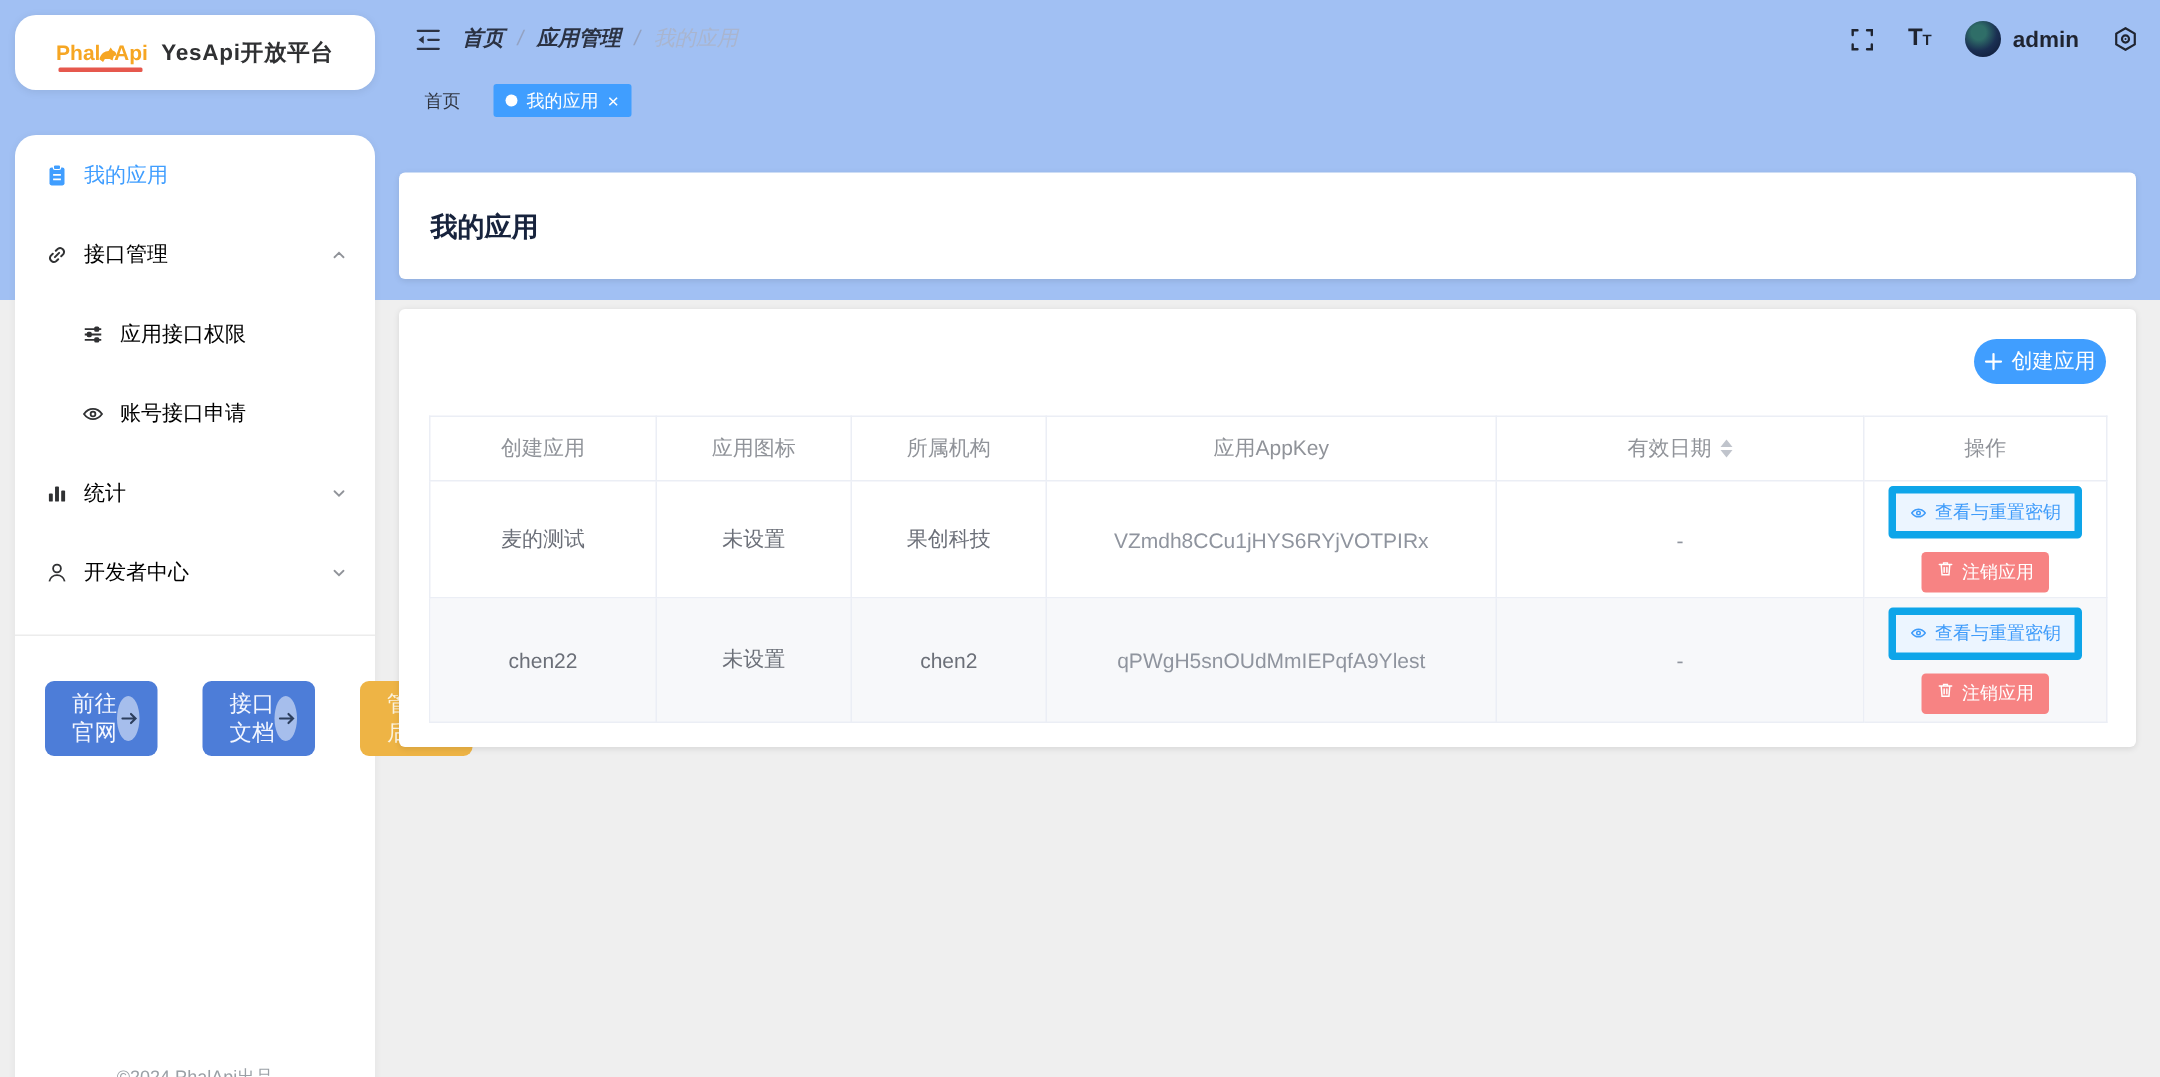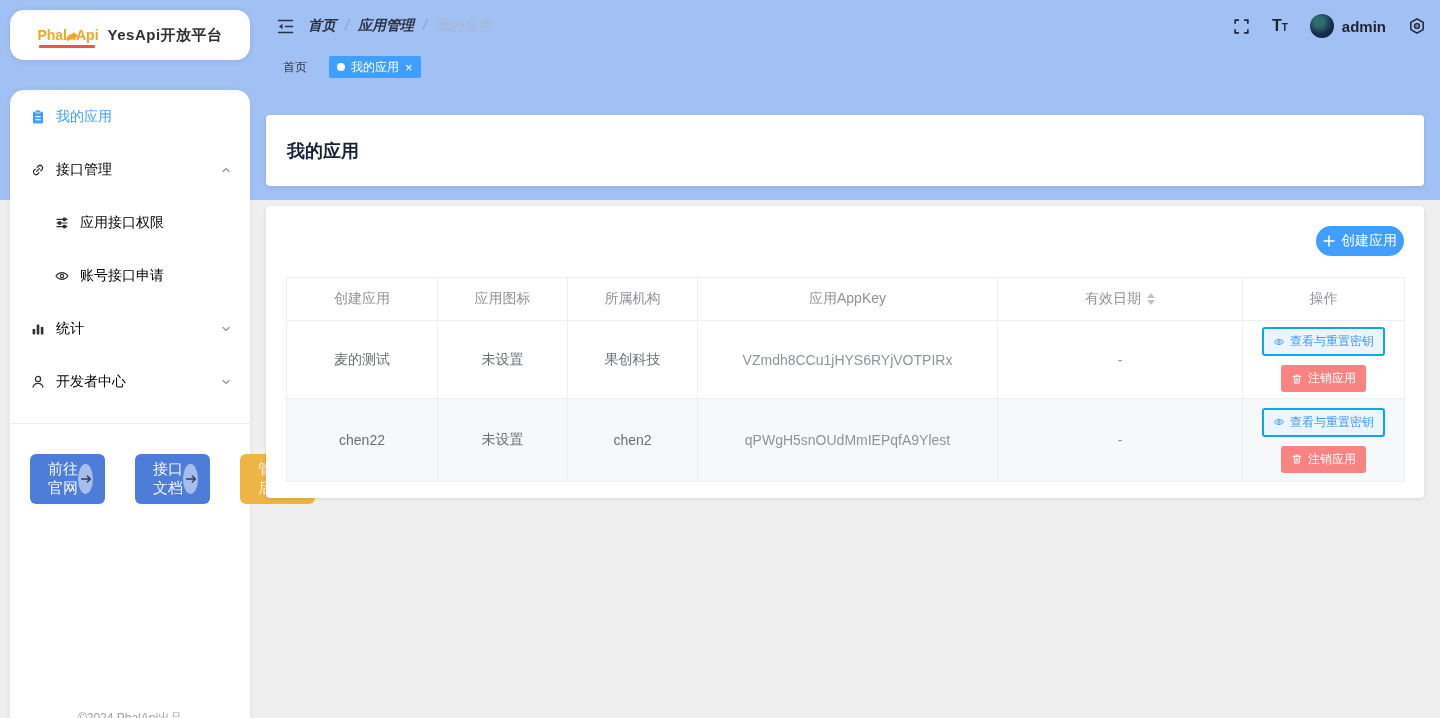--- a/index.html
+++ b/index.html
@@ -107,24 +107,24 @@
   tr.r2 td { height:83px; background:#f7f8fa; }
   th.sortable { cursor:pointer; }
   .sort-wrap { display:inline-flex; flex-direction:column; vertical-align:middle; margin-left:6px; }
   .caret { width:0; height:0; border-left:4px solid transparent; border-right:4px solid transparent; }
   .caret.up { border-bottom:5px solid #c0c4cc; margin-bottom:2px; }
   .caret.down { border-top:5px solid #c0c4cc; }
   td.action, th.action { box-shadow:-4px 0 6px -2px rgba(0,0,0,.08); }
   .action-stack { display:flex; flex-direction:column; align-items:center; gap:9px; }
   .btn-view {
     display:flex; align-items:center; gap:5px; font-size:12px; color:#3e9bfa;
-    background:#ecf5ff; border:2px solid #0ea5e9; border-radius:3px; padding:4px 9px; cursor:pointer;
+    background:#ecf5ff; border:5px solid #0ea5e9; border-radius:3px; padding:4px 9px; cursor:pointer;
   }
   .btn-del {
-    display:flex; align-items:center; gap:5px; font-size:12px; color:#fff;
+    display:flex; align-items:flex-start; gap:5px; font-size:12px; color:#fff;
     background:#f78383; border:none; border-radius:3px; padding:5px 10px; cursor:pointer;
   }
 </style>
 </head>
 <body>
 
 <div class="blue-band"></div>
 
 <div class="logo-box">
   <span class="logo-mark">

